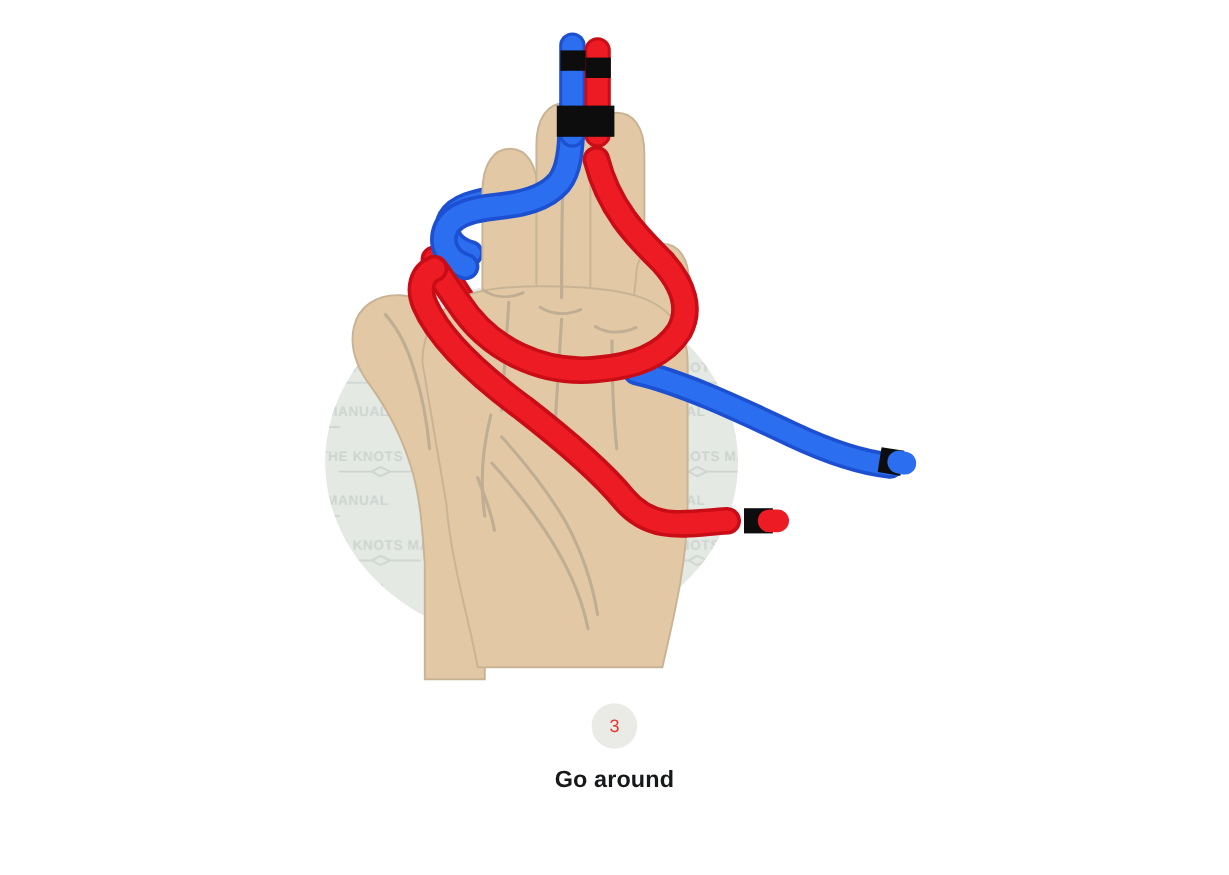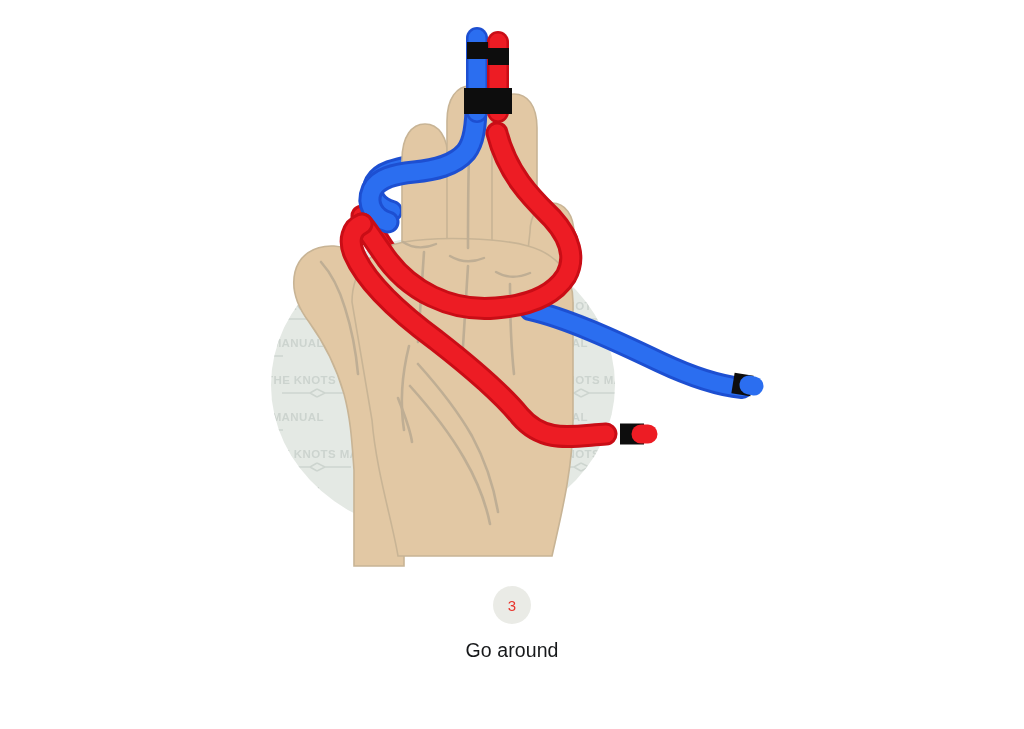--- a/index.html
+++ b/index.html
@@ -44,21 +44,21 @@
     justify-content: center;
     font-size: 15px;
     font-weight: 400;
     color: #e8342c;
     line-height: 1;
     user-select: none;
   }
   .caption-text {
     margin-top: 17px;
     font-size: 19.5px;
-    font-weight: 400;
+    font-weight: 700;
     letter-spacing: 0.1px;
     color: #16181a;
     line-height: 1;
   }
 </style>
 </head>
 <body style="background: rgb(255, 255, 255);">
 
 <div id="illustration-stage">
   <svg id="knot-svg" viewBox="0 0 1024 729" xmlns="http://www.w3.org/2000/svg" aria-labelledby="illo-title">

